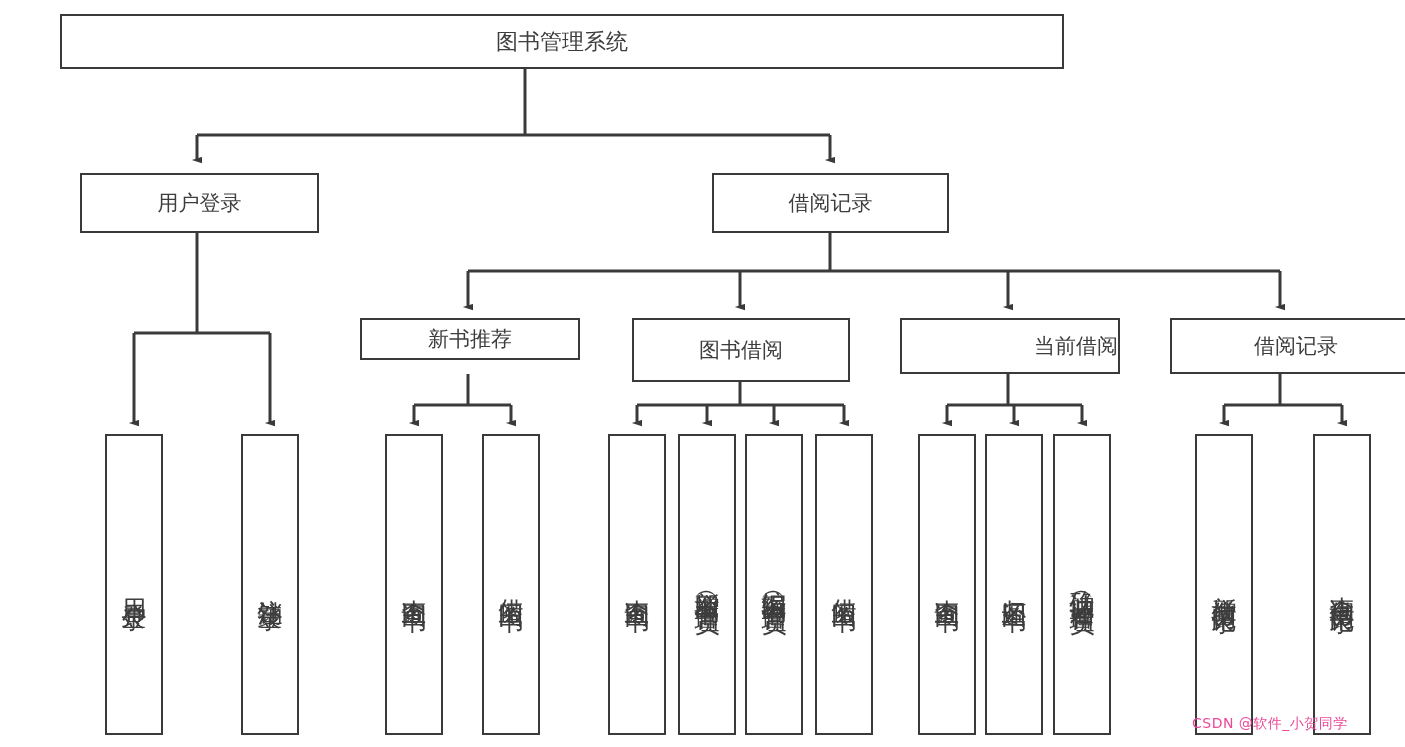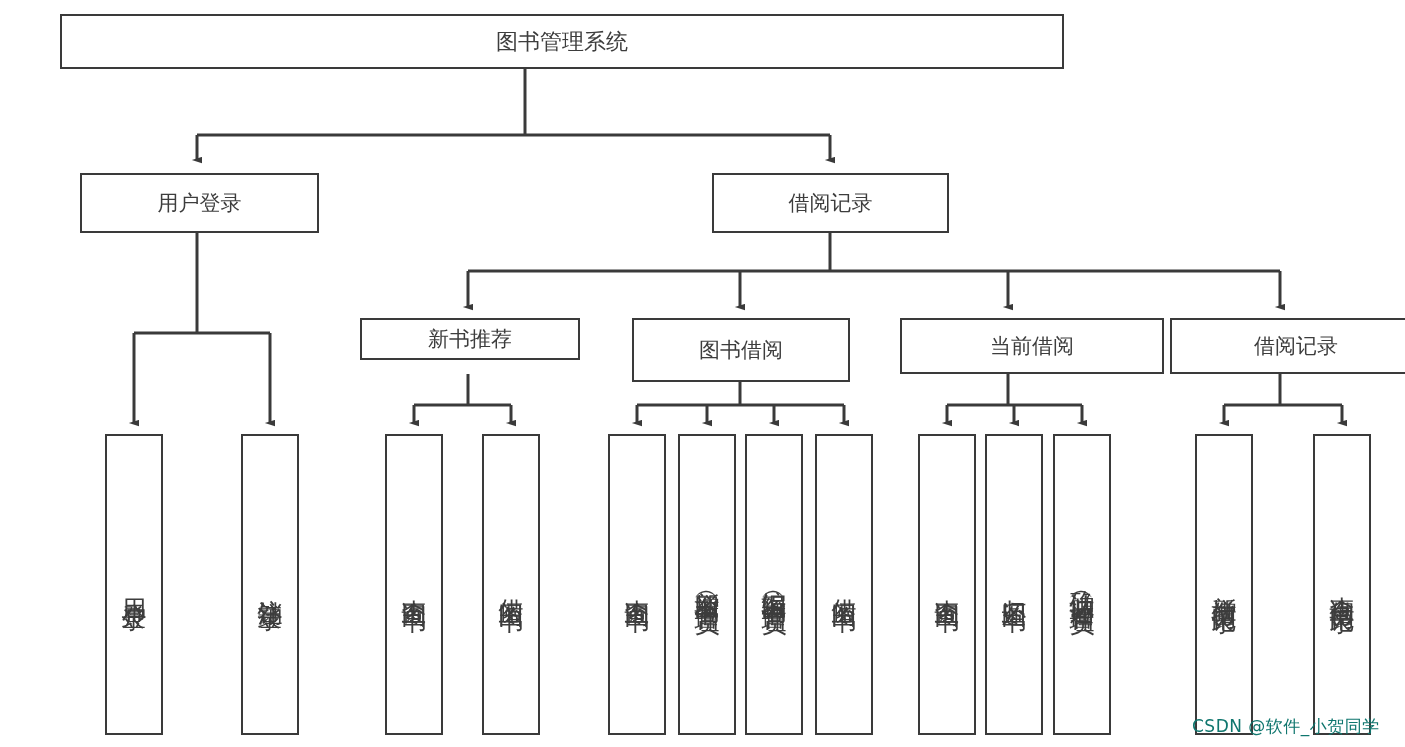--- a/index.html
+++ b/index.html
@@ -56,22 +56,22 @@
   .node.vertical .label {
     writing-mode: vertical-rl;
     text-orientation: upright;
     font-size: 25px;
     letter-spacing: 3px;
     line-height: 1;
     white-space: nowrap;
   }
   .watermark {
     position: absolute;
-    color: #0f766e;
-    font-size: 17px;
+    color: #ec4899;
+    font-size: 14px;
     white-space: nowrap;
     letter-spacing: 0.5px;
   }
 </style>
 </head>
 <body>
 
 <div id="canvas">
 
   <svg class="connectors" viewBox="0 0 1405 747" xmlns="http://www.w3.org/2000/svg">
@@ -136,21 +136,21 @@
   <div class="node horizontal" style="left:712px; top:173px; width:237px; height:60px;">
     <span class="label">借阅记录</span>
   </div>
 
   <div class="node horizontal" style="left:360px; top:318px; width:220px; height:42px;">
     <span class="label">新书推荐</span>
   </div>
   <div class="node horizontal" style="left:632px; top:318px; width:218px; height:64px;">
     <span class="label">图书借阅</span>
   </div>
-  <div class="node horizontal" style="left:900px; top:318px; width:264px; height:56px;">
+  <div class="node horizontal" style="left:900px; top:318px; width:220px; height:56px;justify-content:flex-end;">
     <span class="label">当前借阅</span>
   </div>
   <div class="node horizontal" style="left:1170px; top:318px; width:252px; height:56px;">
     <span class="label">借阅记录</span>
   </div>
 
   <div class="node vertical" style="left:105px; top:434px; width:58px; height:301px;">
     <span class="label">用户登录</span>
   </div>
   <div class="node vertical" style="left:241px; top:434px; width:58px; height:301px;">

